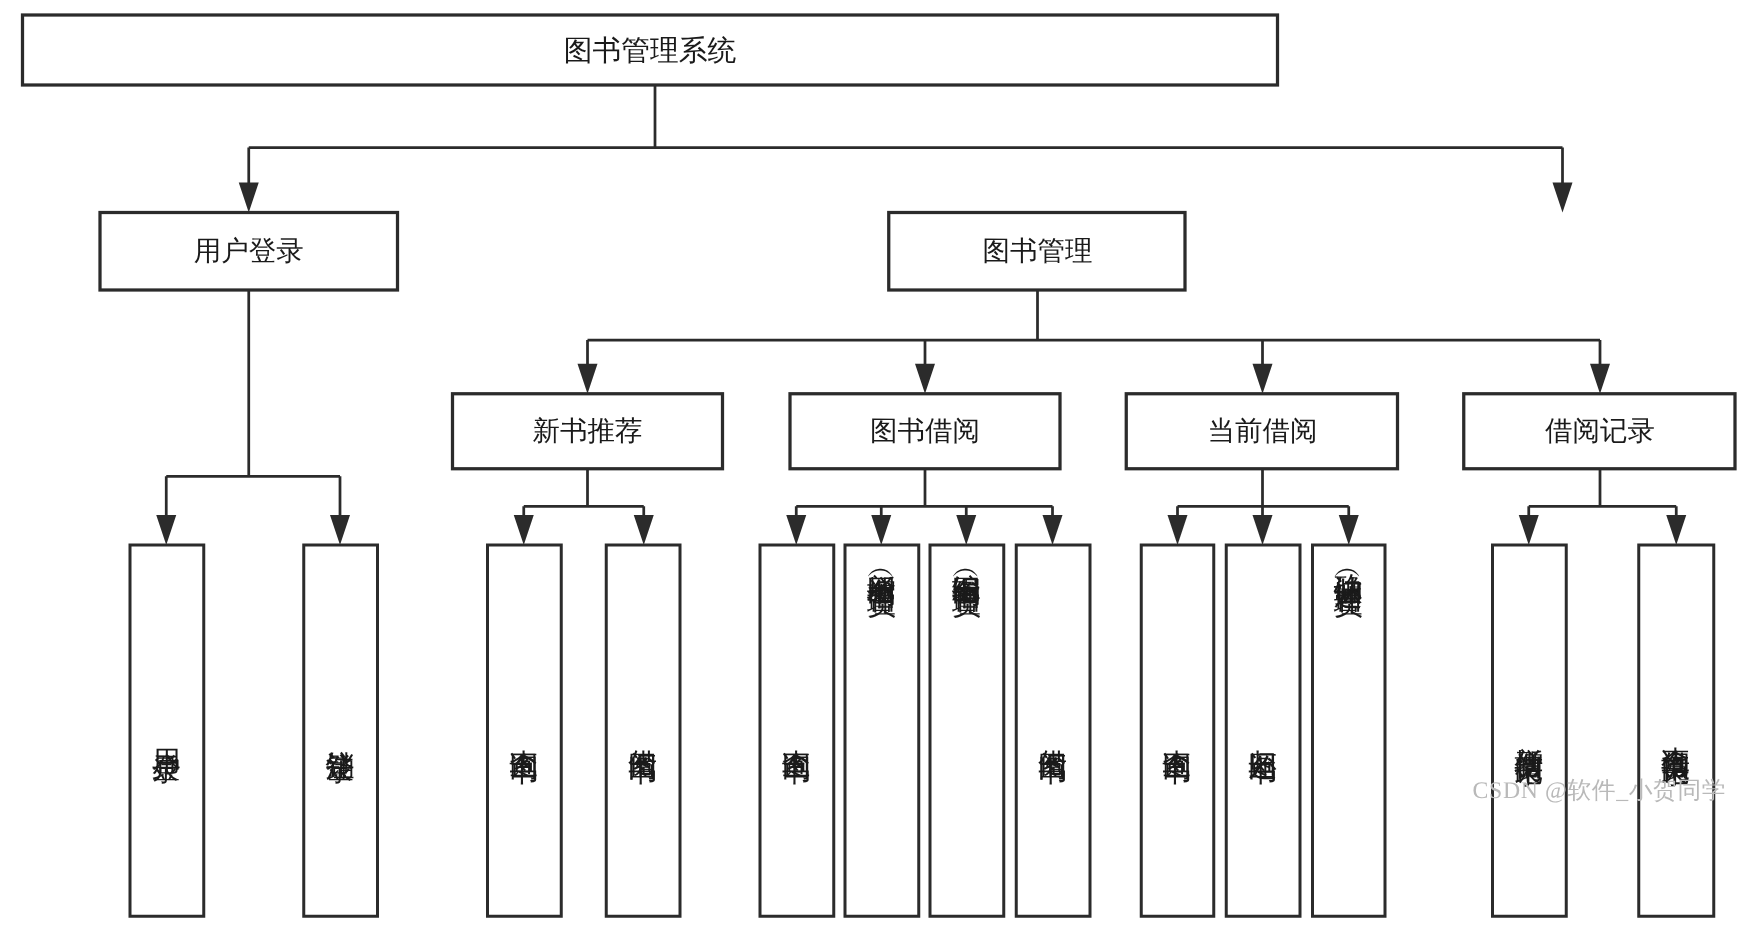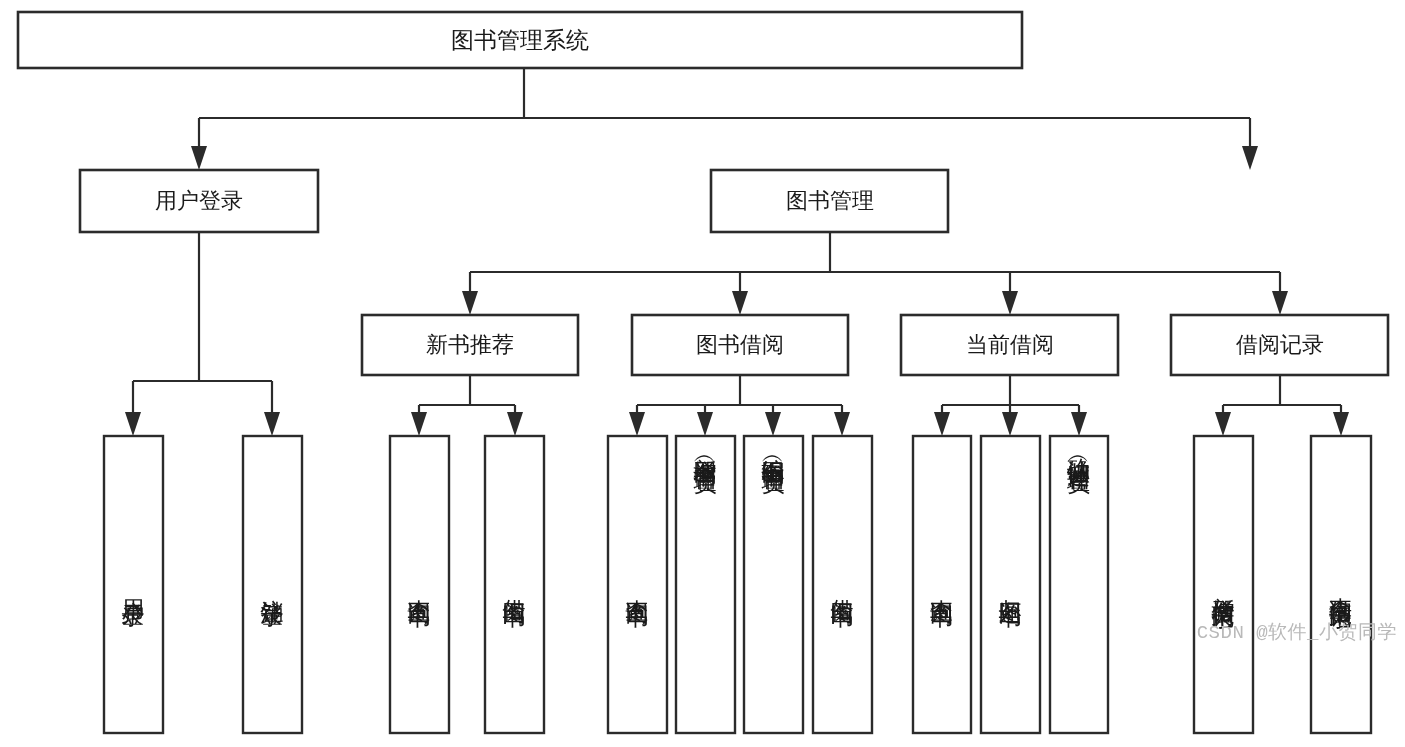--- a/index.html
+++ b/index.html
@@ -75,23 +75,23 @@
     text-align: center;
     pointer-events: none;
   }
   .vlabel.top-aligned {
     justify-content: flex-start;
     padding-top: 4px;
     box-sizing: border-box;
   }
   .watermark {
     position: absolute;
-    right: 8px;
+    right: 24px;
     bottom: 4px;
-    font-family: Liberation Mono, monospace;
+    font-family: Liberation Serif, serif;
     font-size: 19px;
     color: #b9b9b9;
     letter-spacing: 0.5px;
     white-space: nowrap;
     pointer-events: none;
   }
 </style>
 </head>
 <body>
 

